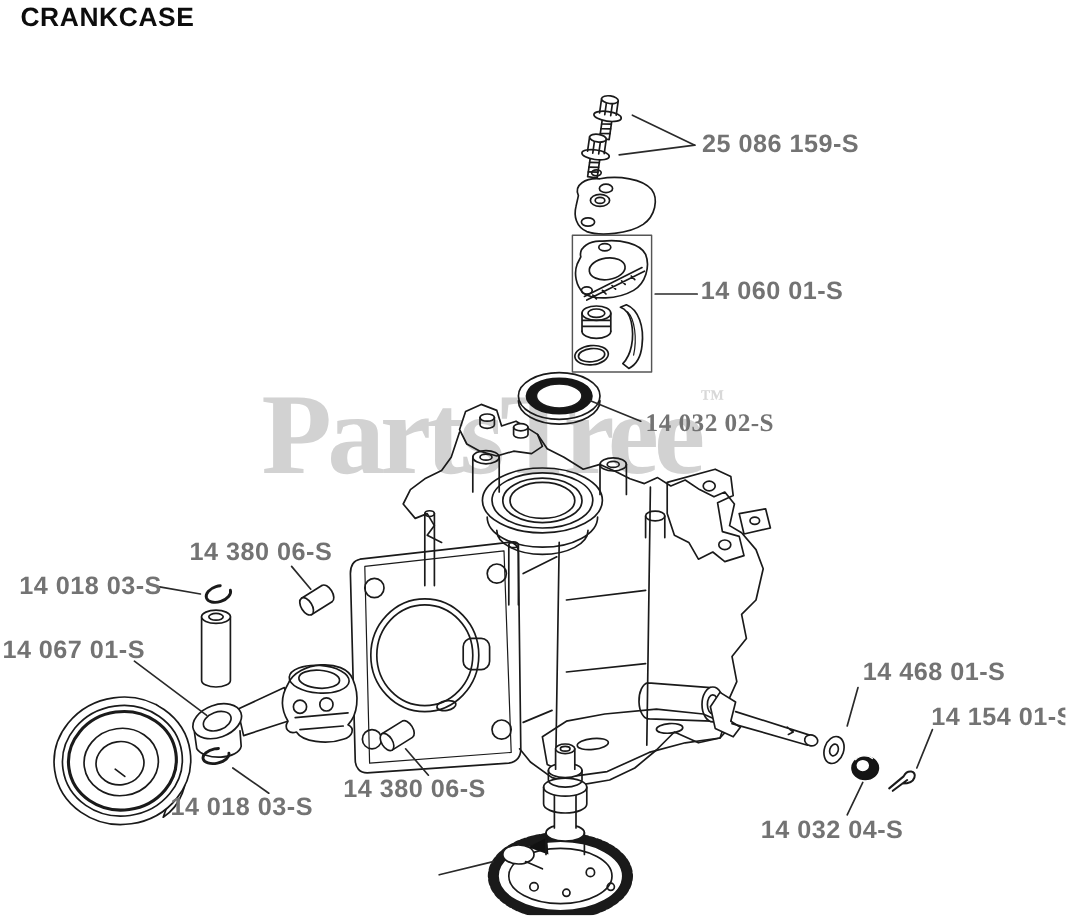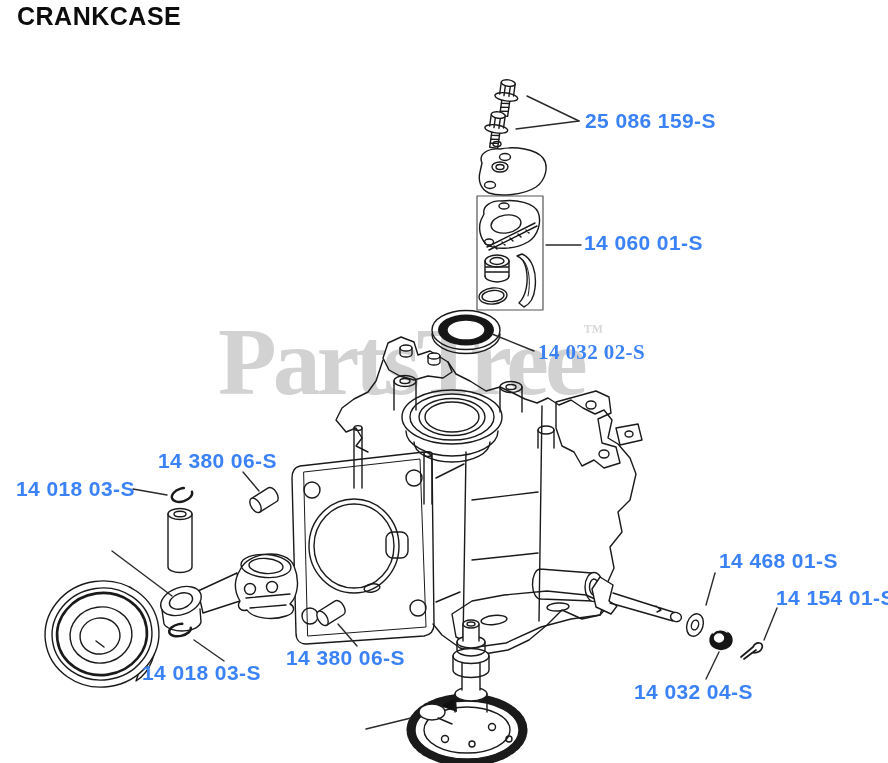--- a/index.html
+++ b/index.html
@@ -1,25 +1,25 @@
 <!DOCTYPE html>
 <html><head>
 <meta charset="utf-8">
 <style>
   html,body{margin:0;padding:0;background:#fff;}
   .stage{position:relative;width:888px;height:763px;background:#fff;overflow:hidden;
          font-family:"Liberation Sans",sans-serif;}
-  .page-title{position:absolute;left:17px;top:2px;font-size:25px;font-weight:700;
+  .page-title{position:absolute;left:17px;top:2px;font-size:22px;font-weight:700;
               color:#0d0d0d;letter-spacing:.5px;}
   .watermark{position:absolute;left:218px;top:314px;font-family:Liberation Serif, serif;
              font-weight:700;font-size:96px;line-height:1;color:#d2d2d2;
              letter-spacing:-4px;white-space:nowrap;user-select:none;}
   .watermark .tm{font-size:20px;letter-spacing:0;vertical-align:56px;color:#d8d8d8;}
   svg.art{position:absolute;left:0;top:0;}
-  .plabel{position:absolute;font-size:21px;font-weight:700;color:#3b82f6;
+  .plabel{position:absolute;font-size:21px;font-weight:700;color:#737373;
           letter-spacing:.4px;white-space:nowrap;}
   
   .lb-flange-screws{left:585px;top:109px;}
   .lb-breather-kit{left:584px;top:231px;}
   .lb-oil-seal-upper{left:538px;top:340px;font-family:Liberation Serif, serif;}
   .lb-dowel-pin-upper{left:158px;top:449px;}
   .lb-retaining-ring-upper{left:16px;top:477px;}
   .lb-connecting-rod{left:2px;top:530px;}
   .lb-retaining-ring-lower{left:142px;top:661px;}
   .lb-dowel-pin-lower{left:286px;top:646px;}
@@ -275,19 +275,20 @@
     </g>
   </svg>
 
   <div class="page-title">CRANKCASE</div>
 
   <div class="plabel lb-flange-screws">25 086 159-S</div>
   <div class="plabel lb-breather-kit">14 060 01-S</div>
   <div class="plabel lb-oil-seal-upper">14 032 02-S</div>
   <div class="plabel lb-dowel-pin-upper">14 380 06-S</div>
   <div class="plabel lb-retaining-ring-upper">14 018 03-S</div>
+  <div class="plabel lb-connecting-rod">14 067 01-S</div>
   <div class="plabel lb-retaining-ring-lower">14 018 03-S</div>
   <div class="plabel lb-dowel-pin-lower">14 380 06-S</div>
   <div class="plabel lb-washer">14 468 01-S</div>
   <div class="plabel lb-retainer-clip">14 154 01-S</div>
   <div class="plabel lb-oil-seal-governor">14 032 04-S</div>
 
 </div>
 
 </body></html>

